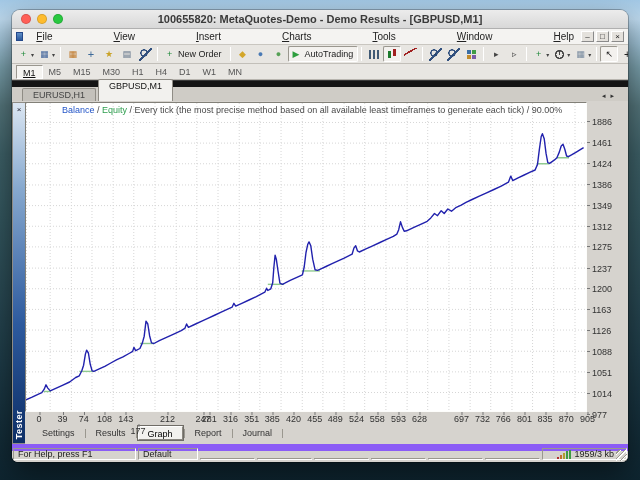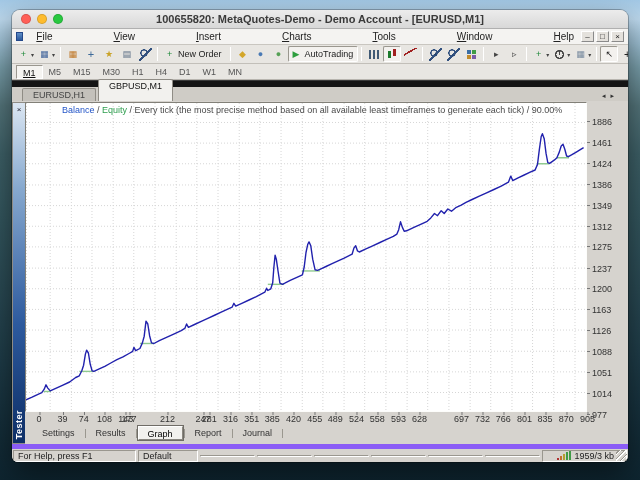--- a/index.html
+++ b/index.html
@@ -113,22 +113,22 @@
   .xlab{ position:absolute; top:2px; transform:translateX(-50%); }
   .xlab::before{ content:""; position:absolute; left:50%; top:-2px; width:1px; height:3px; background:#777; }
   
   .ttabs{ height:16px; flex:0 0 16px; display:flex; align-items:center; padding-left:8px;
     background:#d6d3ce; font-size:9px; color:#333; }
   .ttab{ padding:2px 9px; height:14px; line-height:11px; }
   .ttab.active{ background:#f2f1ee; border:1px solid; border-color:#fff #8a8780 #8a8780 #fff;
      box-shadow:0 0 0 1px #6f6c66; color:#000; }
   .ttab-sep{ width:1px; height:9px; background:#9a978f; margin:0 1px; }
   
-  .statusbar{ height:18px; flex:0 0 18px; background:#d6d3ce; border-top:5px solid #8b5cf6;
-    display:flex; align-items:center; font-size:9px; color:#222; position:relative;}
+  .statusbar{ height:18px; flex:0 0 18px; background:#d6d3ce; border-top:7px solid #8b5cf6;
+    display:flex; align-items:flex-end; font-size:9px; color:#222; position:relative;}
   .cell{ border:1px solid; border-color:#9a978f #fff #fff #9a978f; margin:2px 1px;
     display:flex; align-items:center; padding:0 4px; white-space:nowrap; overflow:hidden;}
   .cell.help{ flex:0 0 123px; } .cell.profile{ flex:0 0 60px; }
   .cell.empty{ flex:0 0 55px; }
   .cell.traffic{ flex:1 1 auto; justify-content:flex-end; gap:3px; padding-right:12px;}
   .conn-ico{ width:14px; height:9px; background:
      linear-gradient(#b03030,#b03030) 0 7px/2px 2px no-repeat,
      linear-gradient(#c07030,#c07030) 3px 5px/2px 4px no-repeat,
      linear-gradient(#b0a030,#b0a030) 6px 3px/2px 6px no-repeat,
      linear-gradient(#3f9b46,#3f9b46) 9px 1px/2px 8px no-repeat,
@@ -140,21 +140,21 @@
 <body>
 
 <div class="window">
 
   <div class="titlebar">
     <div class="lights">
       <span class="light l-red"></span>
       <span class="light l-yellow"></span>
       <span class="light l-green"></span>
     </div>
-    <div class="title-text">100655820: MetaQuotes-Demo - Demo Account - [EURUSD,M1]</div>
+    <div class="title-text">100655820: MetaQuotes-Demo - Demo Results - [GBPUSD,M1]</div>
   </div>
 
   <div class="menubar">
     <span class="app-ico"></span>
     <span id="menu-items" style="display: flex; gap: 47px;">
         <span class="menu-item"><u>F</u>ile</span>
         <span class="menu-item"><u>V</u>iew</span>
         <span class="menu-item"><u>I</u>nsert</span>
         <span class="menu-item"><u>C</u>harts</span>
         <span class="menu-item"><u>T</u>ools</span>
@@ -365,21 +365,21 @@
             <span class="ylab" style="top: 35.8732px;">1461</span>
             <span class="ylab" style="top: 15.0942px;">1886</span>
           </div>
       </div>
       <div class="x-axis" id="x-axis">
           <span class="xlab" style="left: 14px;">0</span>
           <span class="xlab" style="left: 37.6364px;">39</span>
           <span class="xlab" style="left: 58.8485px;">74</span>
           <span class="xlab" style="left: 79.4545px;">108</span>
           <span class="xlab" style="left: 100.667px;">143</span>
-          <span class="xlab" style="left: 104px;">177</span>
+          <span class="xlab" style="left: 113px; margin-top: 12px;">177</span>
           <span class="xlab" style="left: 142.485px;">212</span>
           <span class="xlab" style="left: 178px;">247</span>
           <span class="xlab" style="left: 184.303px;">281</span>
           <span class="xlab" style="left: 205.515px;">316</span>
           <span class="xlab" style="left: 226.727px;">351</span>
           <span class="xlab" style="left: 247.333px;">385</span>
           <span class="xlab" style="left: 268.545px;">420</span>
           <span class="xlab" style="left: 289.758px;">455</span>
           <span class="xlab" style="left: 310.364px;">489</span>
           <span class="xlab" style="left: 331.576px;">524</span>

